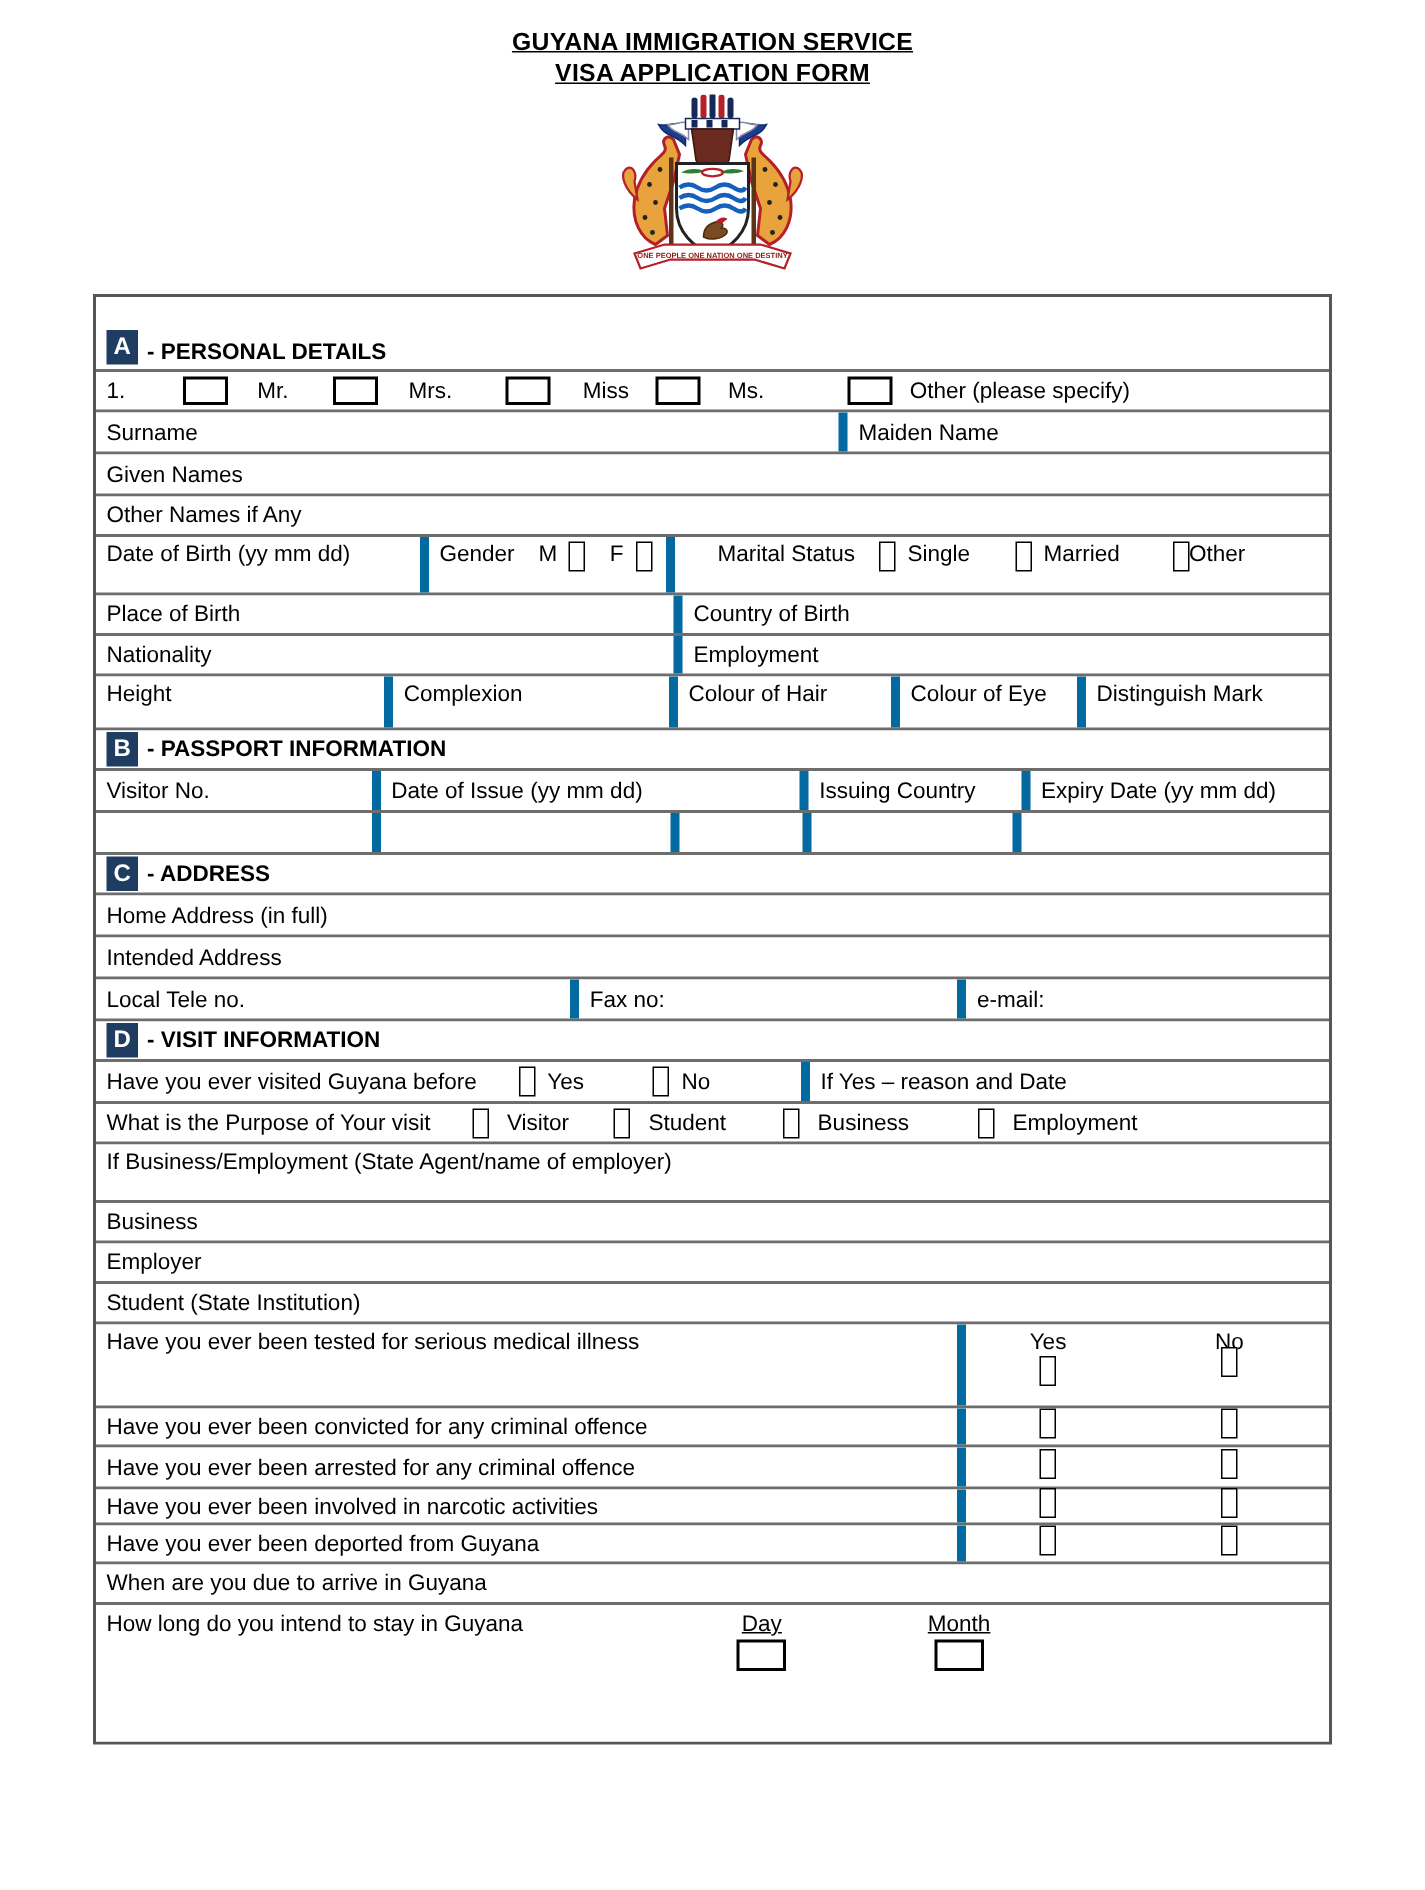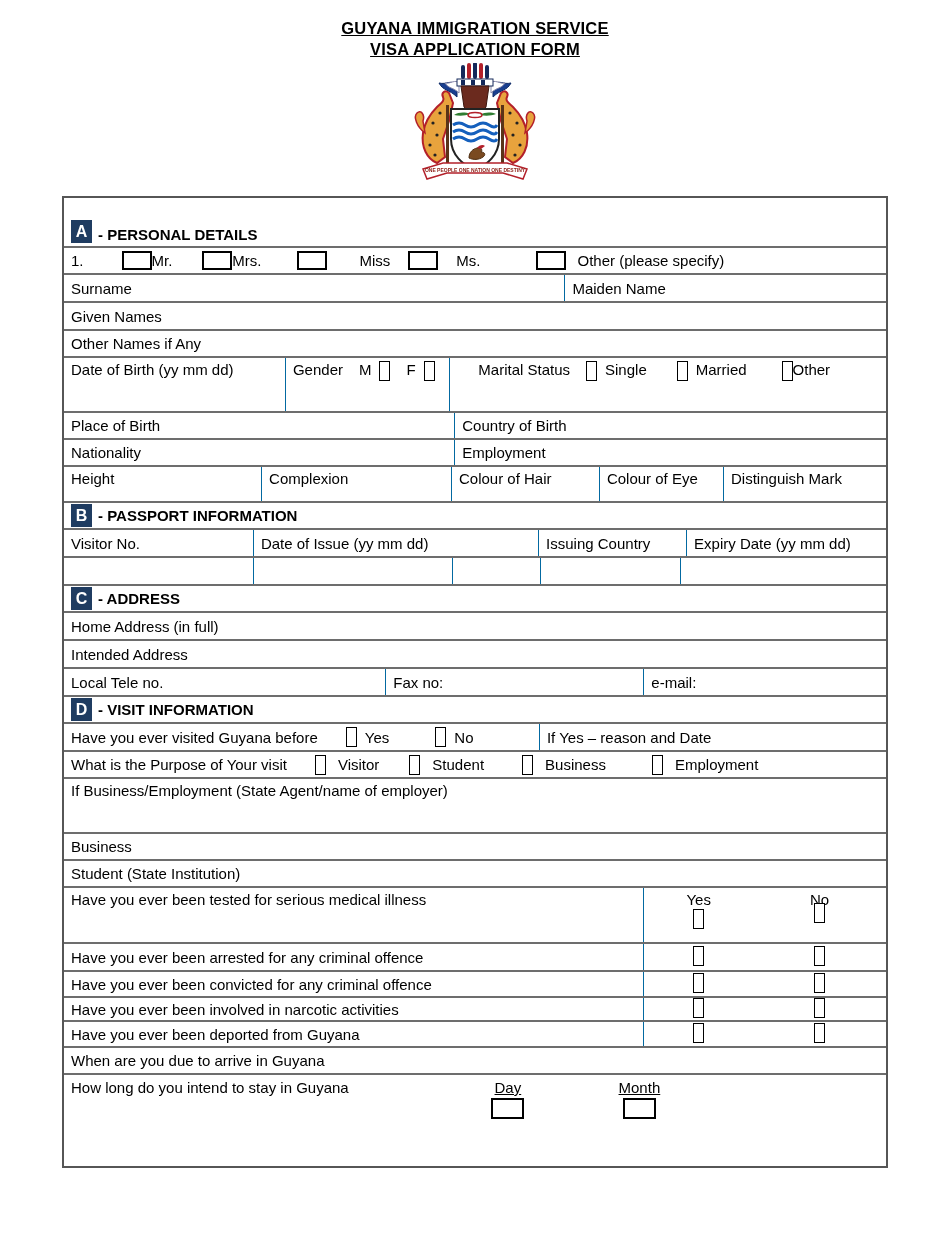--- a/index.html
+++ b/index.html
@@ -8,55 +8,55 @@
   .page { width:950px; height:1260px; background:#fff; position:relative; overflow:hidden; }
 
   .titleblock { text-align:center; padding-top:1px;margin-top:17px; }
   .titleblock .t { font-size:16.5px; font-weight:bold; text-decoration:underline; line-height:21px; letter-spacing:.2px; }
 
   .crestwrap { text-align:center; margin-top:3px; height:124px; }
 
   .tbl { position:absolute; left:62px; top:196px; width:826px; border:2px solid #565656; }
   .row { display:flex; align-items:center; border-bottom:2px solid #6d6d6d; font-size:15px; position:relative; background:#fff; }
   .row:last-child { border-bottom:none; }
-  .cell { padding-left:7px; height:100%; display:flex; align-items:center; border-right:1px solid #0369a1; }
+  .cell { padding-left:7px; height:100%; display:flex; align-items:center; border-right:6px solid #0369a1; }
   .cell:last-child { border-right:none; }
   .top-align { align-items:flex-start; }
   .top-align .cell { align-items:flex-start; padding-top:3px; }
 
   .sechead { font-weight:bold; }
   .badge { display:inline-flex; width:21px; height:23px; background:var(--accent); color:#fff; font-weight:bold;
            align-items:center; justify-content:center; margin-right:6px; font-size:16px; flex:none; }
   .h-a { height:50px; align-items:flex-end; padding-bottom:3px; }
   .h-sec { height:27px; }
 
   .cb-wide { width:30px; height:19px; border:2px solid #000; display:inline-block; background:#fff; flex:none; }
   .cb-slim { width:11px; height:20px; border:1.5px solid #000; display:inline-block; background:#fff; flex:none; }
   .cb-day  { width:33px; height:21px; border:2px solid #000; display:inline-block; background:#fff; }
 
   .r27{height:27px} .r28{height:28px} .r24{height:24px} .r26{height:26px}
-  .r36{height:36px} .r55{height:55px} .r56{height:56px} .r91{height:91px}
+  .r36{height:36px} .r55{height:39px} .r56{height:56px} .r91{height:91px}
 
   .w61{width:61%} .w39{width:39%}
   .w27{width:27%} .w20{width:20%} .w53{width:53%}
   .w476{width:47.6%} .w524{width:52.4%}
   .hw1{width:24.1%} .hw2{width:23.1%} .hw3{width:18%} .hw4{width:15.1%} .hw5{width:19.7%}
   .pw1{width:23.1%} .pw2{width:34.7%} .pw3{width:18%} .pw4{width:24.2%}
   .ew1{width:23.1%} .ew2{width:24.2%} .ew3{width:10.7%} .ew4{width:17.1%} .ew5{width:24.9%}
   .aw1{width:39.2%} .aw2{width:31.4%} .aw3{width:29.4%}
   .vw1{width:57.9%} .vw2{width:42.1%}
   .mw1{width:70.6%} .mw2{width:29.4%}
 
   .yn-col1{width:45%; text-align:center} .yn-col2{width:55%; text-align:center}
   .yn-flex{display:flex; width:100%; align-items:center;}
   .med-right{flex-direction:column; justify-content:flex-start; padding:2px 0 0 0;}
   .med-line{display:flex; width:100%;}
 
   .ml8{margin-left:8px}.ml12{margin-left:12px}.ml16{margin-left:16px}.ml18{margin-left:18px}
-  .ml20{}.ml22{margin-left:33px}.ml28{margin-left:28px}.ml30{margin-left:30px}
+  .ml20{margin-left:20px}.ml22{margin-left:22px}.ml28{margin-left:28px}.ml30{margin-left:30px}
   .ml35{margin-left:35px}.ml38{margin-left:38px}.ml46{margin-left:46px}.ml55{margin-left:55px}
 
   .stay-q{width:46%; padding-left:7px;}
   .stay-col{width:16%; text-align:center;}
   .stay-label{text-decoration:underline; display:block; margin-bottom:2px;}
 </style>
 </head>
 <body>
 
 <div class="page">
@@ -333,20 +333,25 @@
           <span>If Business/Employment (State Agent/name of employer)</span>
         </div>
     </div>
 
     <div class="row r27">
       <div class="cell" style="width:100%; border-right:none;">
           <span>Business</span>
         </div>
     </div>
 
+    <div class="row r27">
+      <div class="cell" style="width:100%; border-right:none;">
+          <span>Employer</span>
+        </div>
+    </div>
 
     <div class="row r27">
       <div class="cell" style="width:100%; border-right:none;">
           <span>Student (State Institution)</span>
         </div>
     </div>
 
     <div class="row r56 top-align">
       <div class="cell mw1">
           <span>Have you ever been  tested for serious medical illness</span>
@@ -356,35 +361,35 @@
           <div class="yn-col1">Yes</div>
           <div class="yn-col2">No</div>
         </div>
         <div class="med-line" style="margin-top:1px;">
           <div class="yn-col1"><span class="cb-slim"></span></div>
           <div class="yn-col2" style="margin-top:-6px;"><span class="cb-slim"></span></div>
         </div>
       </div>
     </div>
 
-    <div class="row r28">
+    <div class="row r26">
       <div class="cell mw1">
-          <span>Have you ever been arrested for any criminal offence</span>
+          <span>Have you ever been convicted for any criminal offence</span>
         </div>
       <div class="cell mw2" style="padding-left:0;">
         <div class="yn-flex">
           <div class="yn-col1"><span class="cb-slim"></span></div>
           <div class="yn-col2"><span class="cb-slim"></span></div>
         </div>
       </div>
     </div>
 
-    <div class="row r26">
+    <div class="row r28">
       <div class="cell mw1">
-          <span>Have you ever been convicted for any criminal offence</span>
+          <span>Have you ever been arrested for any criminal offence</span>
         </div>
       <div class="cell mw2" style="padding-left:0;">
         <div class="yn-flex">
           <div class="yn-col1"><span class="cb-slim"></span></div>
           <div class="yn-col2"><span class="cb-slim"></span></div>
         </div>
       </div>
     </div>
 
     <div class="row r24">

